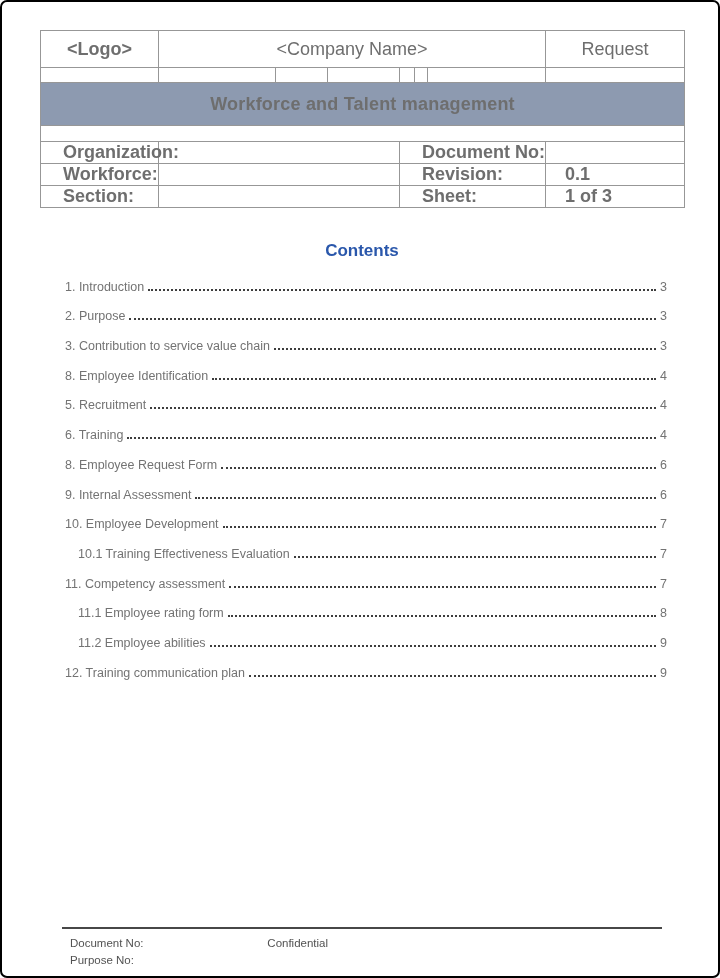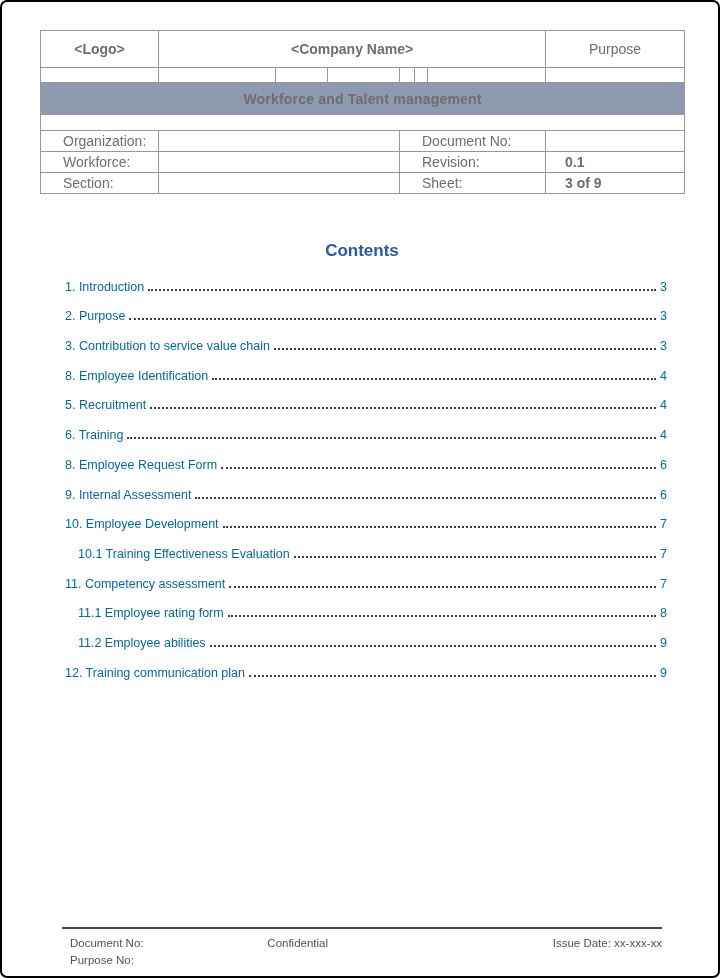--- a/index.html
+++ b/index.html
@@ -13,46 +13,46 @@
     font-family:"Liberation Sans", sans-serif;
   }
 
   
   table.hdr {
     position:absolute; left:38px; top:28px; width:644px;
     border-collapse:collapse; table-layout:fixed;
   }
   table.hdr td {
     border:1px solid #979797;
-    font-size:14px; color:#6e6e6e; vertical-align:middle;
+    font-size:18px; color:#6e6e6e; vertical-align:middle;
   }
   td.cell-logo    { height:37px; text-align:center; font-weight:bold; }
-  td.cell-company { text-align:center; font-weight:bold; font-size:13px; }
+  td.cell-company { text-align:center; font-weight:normal; font-size:13px; }
   td.cell-normal  { text-align:center; }
   tr.hdr-row2 td  { height:15px; }
   td.cell-banner {
-    height:32px; background:var(--banner-bg,#8d9ab0);
+    height:43px; background:var(--banner-bg,#8d9ab0);
     color:#ffffff; font-weight:bold; font-size:16px;
     text-align:center; letter-spacing:.2px;
   }
   tr.hdr-spacer td { height:16px; }
   tr.info-row td { height:21px; }
-  td.info-label { font-weight:normal; padding-left:22px; }
+  td.info-label { font-weight:bold; padding-left:22px; }
   td.info-value { font-weight:bold; padding-left:19px; }
 
   
   .contents-heading {
     position:absolute; left:0; top:239px; width:720px;
     text-align:center; font-size:17px; font-weight:bold;
     color:var(--heading-blue,#2a57ab);
   }
   .toc { position:absolute; left:63px; top:263px; width:602px; }
   .toc-entry {
     height:29.7px; display:flex; align-items:flex-end;
-    font-size:12.5px; color:#0369a1;
+    font-size:12.5px; color:#737373;
   }
   .toc-entry[data-level="2"] { padding-left:13px; }
   .toc-label { white-space:nowrap; line-height:15px; }
   .toc-leader { flex:1; border-bottom:2px dotted #3d3d3d; margin:0 4px 4px 4px; }
   .toc-page { line-height:15px; }
 
   
   .footer {
     position:absolute; left:60px; top:925px; width:600px;
     border-top:2px solid #474747; padding-top:6px;
@@ -74,21 +74,21 @@
     <col style="width:72px">
       <col style="width:15px">
       <col style="width:13px">
     <col style="width:118px">
       <col style="width:139px">
   </colgroup>
   <tbody>
     <tr class="hdr-row1">
       <td class="cell-logo">&lt;Logo&gt;</td>
       <td class="cell-company" colspan="6">&lt;Company Name&gt;</td>
-      <td class="cell-normal">Purpose</td>
+      <td class="cell-normal">Request</td>
     </tr>
     <tr class="hdr-row2">
       <td></td>
       <td></td>
       <td></td>
       <td></td>
       <td></td>
       <td></td>
       <td></td>
       <td></td>
@@ -108,21 +108,21 @@
     <tr class="info-row">
       <td class="info-label">Workforce:</td>
       <td class="info-value" colspan="3"></td>
       <td class="info-label" colspan="3">Revision:</td>
       <td class="info-value">0.1</td>
     </tr>
     <tr class="info-row">
       <td class="info-label">Section:</td>
       <td class="info-value" colspan="3"></td>
       <td class="info-label" colspan="3">Sheet:</td>
-      <td class="info-value">3 of 9</td>
+      <td class="info-value">1 of 3</td>
     </tr>
   </tbody>
 </table>
 
 <div class="contents-heading">Contents</div>
 
 <div class="toc">
 
     <div class="toc-entry" data-level="1">
       <span class="toc-label">1. Introduction</span>
@@ -212,15 +212,14 @@
 
 <div class="footer">
   <div class="footer-col footer-left">
     <div>Document No:</div>
     <div>Purpose No:</div>
   </div>
   <div class="footer-col footer-center">
     <div>Confidential</div>
   </div>
   <div class="footer-col footer-right">
-    <div>Issue Date: xx-xxx-xx</div>
   </div>
 </div>
 
 </body></html>

